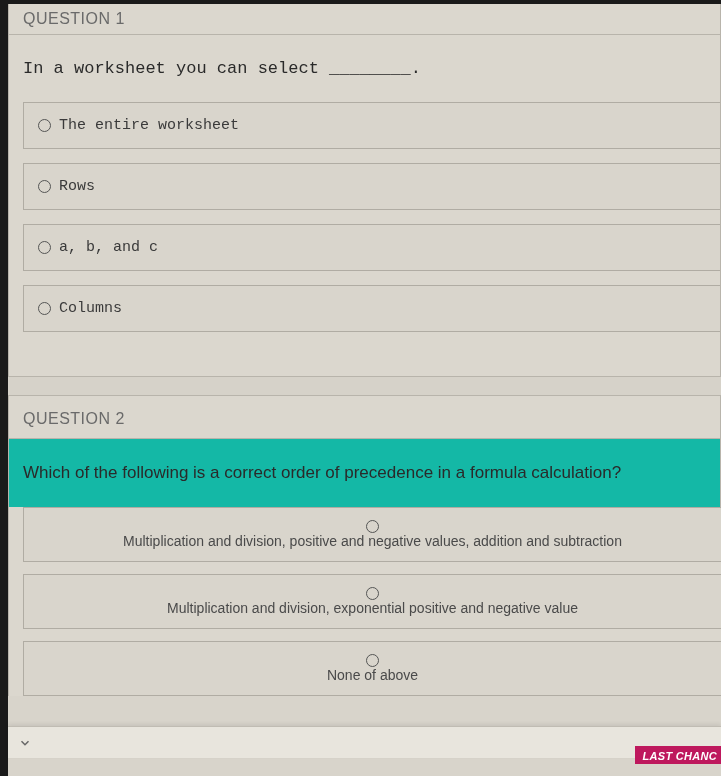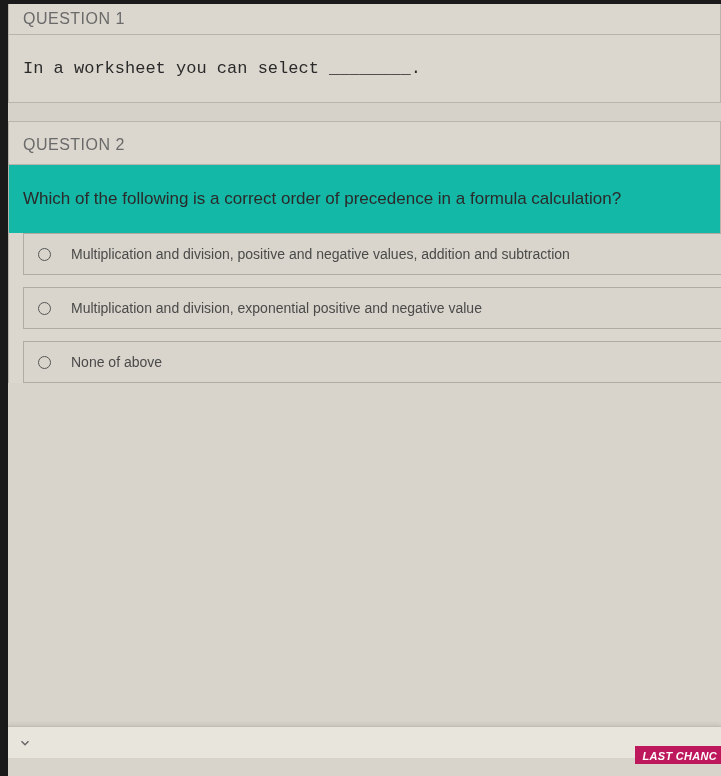--- a/index.html
+++ b/index.html
@@ -106,21 +106,22 @@
       background: #dbd7ce;
     }
     .option-row-2 {
       border: 1px solid #b0aca3;
       border-right: none;
       background: #d9d5cc;
       padding: 12px 14px;
       margin-bottom: 12px;
       display: flex;
       align-items: center;
-      gap: 20px;
+      gap: 0;
+      flex-direction: column;
     }
     .option-row-2:last-child {
       margin-bottom: 16px;
       text-align: right;
     }
     .option-text-2 {
       font-size: 14px;
       color: #4a4a4a;
     }
     .bottom-bar {
@@ -161,20 +162,38 @@
 <div class="dark-border-top"></div>
 
 <div class="content">
 
   <div class="question-header">
     <span class="question-label">QUESTION 1</span>
   </div>
 
   <div class="question-block">
     <div class="question-text">In a worksheet you can select ________.</div>
+    <div class="options-area">
+      <div class="option-row">
+        <span class="radio-icon"></span>
+        <span class="option-text">The entire worksheet</span>
+      </div>
+      <div class="option-row">
+        <span class="radio-icon"></span>
+        <span class="option-text">Rows</span>
+      </div>
+      <div class="option-row">
+        <span class="radio-icon"></span>
+        <span class="option-text">a, b, and c</span>
+      </div>
+      <div class="option-row">
+        <span class="radio-icon"></span>
+        <span class="option-text">Columns</span>
+      </div>
+    </div>
   </div>
 
   <div class="gap"></div>
 
   <div class="question-header-2">
     <span class="question-label">QUESTION 2</span>
   </div>
 
   <div class="question-text-2">Which of the following is a correct order of precedence in a formula calculation?</div>
 

